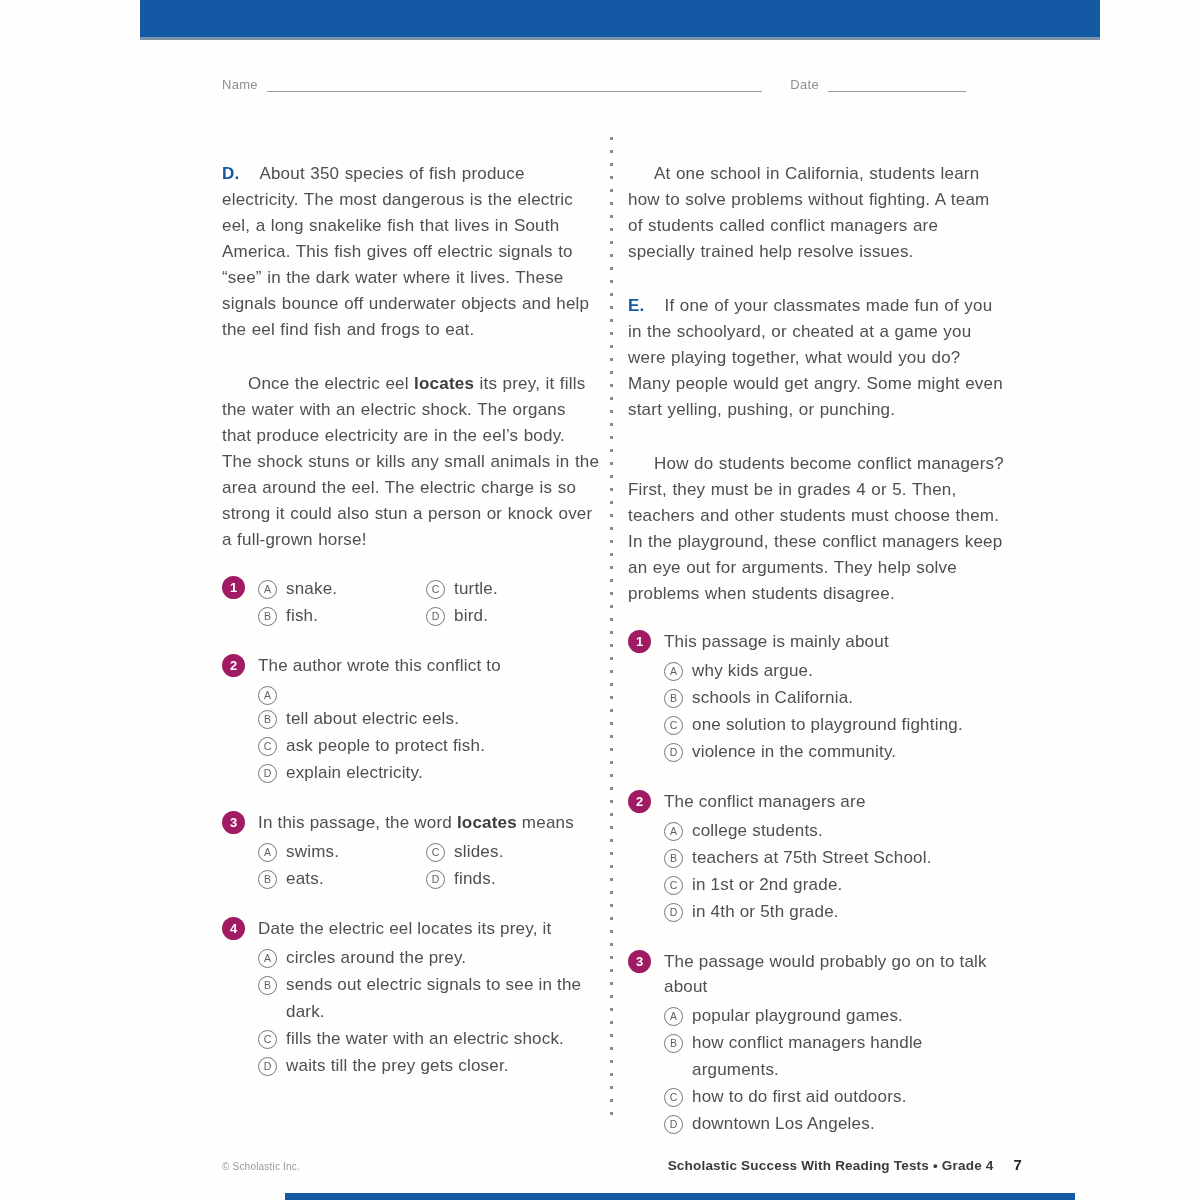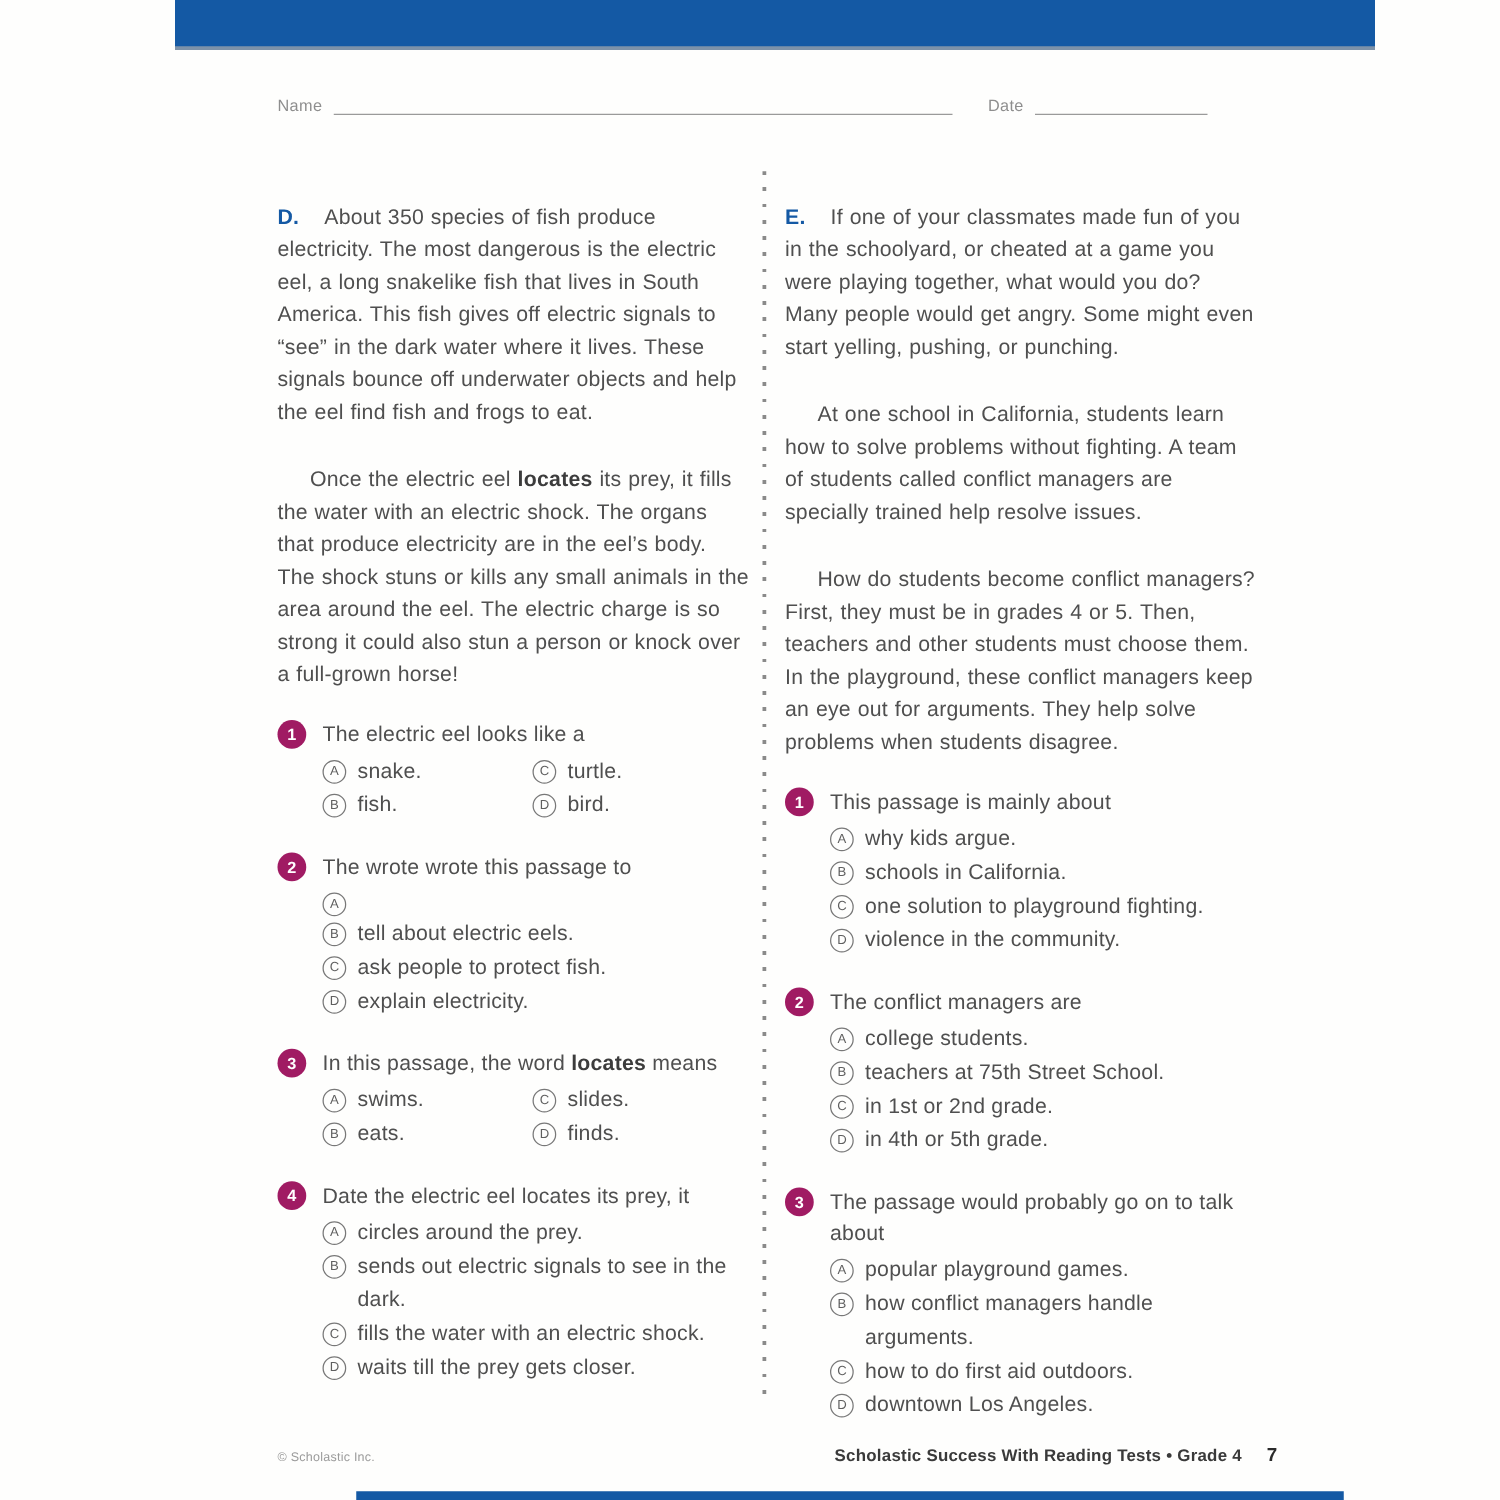--- a/index.html
+++ b/index.html
@@ -106,21 +106,20 @@
   <div class="columns">
     <div class="col-left">
       <div class="paras">
           <div class="par"><span class="sec-letter">D.</span><span>About 350 species of fish produce electricity. The most dangerous is the electric eel, a long snakelike fish that lives in South America. This fish gives off electric signals to “see” in the dark water where it lives. These signals bounce off underwater objects and help the eel find fish and frogs to eat.</span></div>
           <div class="par indent"><span>Once the electric eel </span><b>locates</b><span> its prey, it fills the water with an electric shock. The organs that produce electricity are in the eel’s body. The shock stuns or kills any small animals in the area around the eel. The electric charge is so strong it could also stun a person or knock over a full-grown horse!</span></div>
         </div>
       <div class="questions">
           <div class="question">
             <span class="q-badge">1</span>
             <div class="q-body">
-              <div class="q-prompt"><span>The electric eel looks like a</span></div>
               <div class="q-options two-col">
                 <div class="option">
                   <span class="opt-letter">A</span>
                   <span class="opt-text">snake.</span>
                 </div>
                 <div class="option">
                   <span class="opt-letter">C</span>
                   <span class="opt-text">turtle.</span>
                 </div>
                 <div class="option">
@@ -130,21 +129,21 @@
                 <div class="option">
                   <span class="opt-letter">D</span>
                   <span class="opt-text">bird.</span>
                 </div>
               </div>
             </div>
           </div>
           <div class="question">
             <span class="q-badge">2</span>
             <div class="q-body">
-              <div class="q-prompt"><span>The wrote wrote this passage to</span></div>
+              <div class="q-prompt"><span>The author wrote this conflict to</span></div>
               <div class="q-options">
                 <div class="option">
                   <span class="opt-letter">A</span>
                 </div>
                 <div class="option">
                   <span class="opt-letter">B</span>
                   <span class="opt-text">tell about electric eels.</span>
                 </div>
                 <div class="option">
                   <span class="opt-letter">C</span>
@@ -203,22 +202,22 @@
                   <span class="opt-text">waits till the prey gets closer.</span>
                 </div>
               </div>
             </div>
           </div>
         </div>
     </div>
     <div class="divider"></div>
     <div class="col-right">
       <div class="paras">
+          <div class="par indent"><span>At one school in California, students learn how to solve problems without fighting. A team of students called conflict managers are specially trained help resolve issues.</span></div>
           <div class="par"><span class="sec-letter">E.</span><span>If one of your classmates made fun of you in the schoolyard, or cheated at a game you were playing together, what would you do? Many people would get angry. Some might even start yelling, pushing, or punching.</span></div>
-          <div class="par indent"><span>At one school in California, students learn how to solve problems without fighting. A team of students called conflict managers are specially trained help resolve issues.</span></div>
           <div class="par indent"><span>How do students become conflict managers? First, they must be in grades 4 or 5. Then, teachers and other students must choose them. In the playground, these conflict managers keep an eye out for arguments. They help solve problems when students disagree.</span></div>
         </div>
       <div class="questions">
           <div class="question">
             <span class="q-badge">1</span>
             <div class="q-body">
               <div class="q-prompt"><span>This passage is mainly about</span></div>
               <div class="q-options">
                 <div class="option">
                   <span class="opt-letter">A</span>

